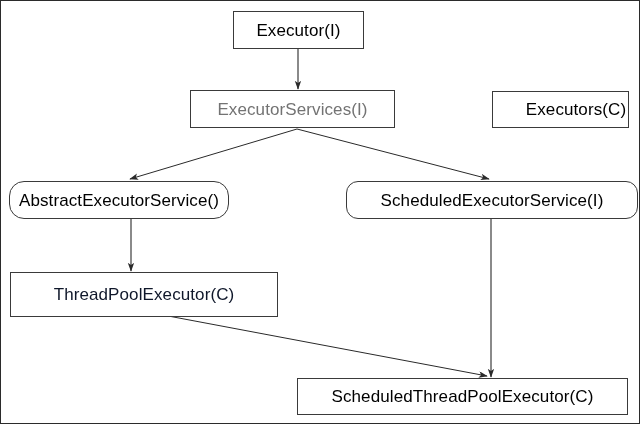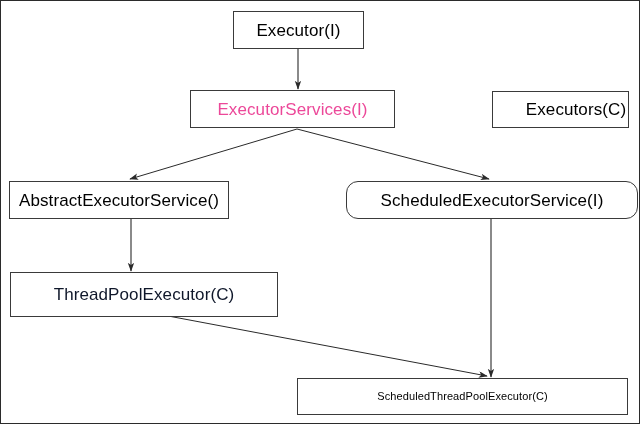--- a/index.html
+++ b/index.html
@@ -62,31 +62,31 @@
       <line x1="297" y1="48" x2="297" y2="88" stroke="#2a2a2a" stroke-width="1.1" marker-end="url(#arrowhead)"></line>
       <line x1="296" y1="128" x2="129" y2="178" stroke="#2a2a2a" stroke-width="1" marker-end="url(#arrowhead)"></line>
       <line x1="296" y1="128" x2="488" y2="178" stroke="#2a2a2a" stroke-width="1" marker-end="url(#arrowhead)"></line>
       <line x1="130" y1="218" x2="130" y2="270" stroke="#2a2a2a" stroke-width="1.1" marker-end="url(#arrowhead)"></line>
       <line x1="130" y1="308" x2="486" y2="375" stroke="#2a2a2a" stroke-width="1" marker-end="url(#arrowhead)"></line>
       <line x1="490" y1="218" x2="490" y2="376" stroke="#2a2a2a" stroke-width="1.1" marker-end="url(#arrowhead)"></line>
     </svg>
 <div class="node dark" style="left: 232px; top: 10px; width: 131px; height: 38px; font-size: 17px; border-color: rgb(58, 58, 58); color: rgb(0, 0, 0);">
       <span class="node-label">Executor(I)</span>
     </div>
-    <div class="node dark" style="left: 189px; top: 89px; width: 205px; height: 38px; font-size: 17px; border-color: rgb(58, 58, 58); color: #ec4899;">
+    <div class="node dark" style="left: 189px; top: 89px; width: 205px; height: 38px; font-size: 17px; border-color: rgb(58, 58, 58); color: #737373;">
       <span class="node-label">ExecutorServices(I)</span>
     </div>
     <div class="node" style="left: 491px; top: 90px; width: 137px; height: 37px; font-size: 17px; border-color: rgb(58, 58, 58); color: rgb(0, 0, 0); padding-left: 31px;">
       <span class="node-label">Executors(C)</span>
     </div>
-    <div class="node dark" style="left: 8px; top: 180px; width: 220px; height: 38px; font-size: 17px; border-color: rgb(58, 58, 58); color: rgb(0, 0, 0);">
+    <div class="node dark" style="left: 8px; top: 180px; width: 220px; height: 38px; font-size: 17px; border-color: rgb(58, 58, 58); color: rgb(0, 0, 0); border-radius: 15px;">
       <span class="node-label">AbstractExecutorService()</span>
     </div>
     <div class="node dark" style="left: 345px; top: 180px; width: 292px; height: 38px; font-size: 17px; border-color: rgb(58, 58, 58); color: rgb(0, 0, 0); border-radius: 12px;">
       <span class="node-label">ScheduledExecutorService(I)</span>
     </div>
     <div class="node dark" style="left: 9px; top: 271px; width: 268px; height: 45px; font-size: 17px; border-color: rgb(58, 58, 58); color: #0f172a;">
       <span class="node-label">ThreadPoolExecutor(C)</span>
     </div>
-    <div class="node dark" style="left: 296px; top: 377px; width: 331px; height: 37px; font-size: 11px; border-color: rgb(58, 58, 58); color: rgb(0, 0, 0);">
+    <div class="node dark" style="left: 296px; top: 377px; width: 331px; height: 37px; font-size: 17px; border-color: rgb(58, 58, 58); color: rgb(0, 0, 0);">
       <span class="node-label">ScheduledThreadPoolExecutor(C)</span>
     </div>
   </div>
 
 </body></html>

